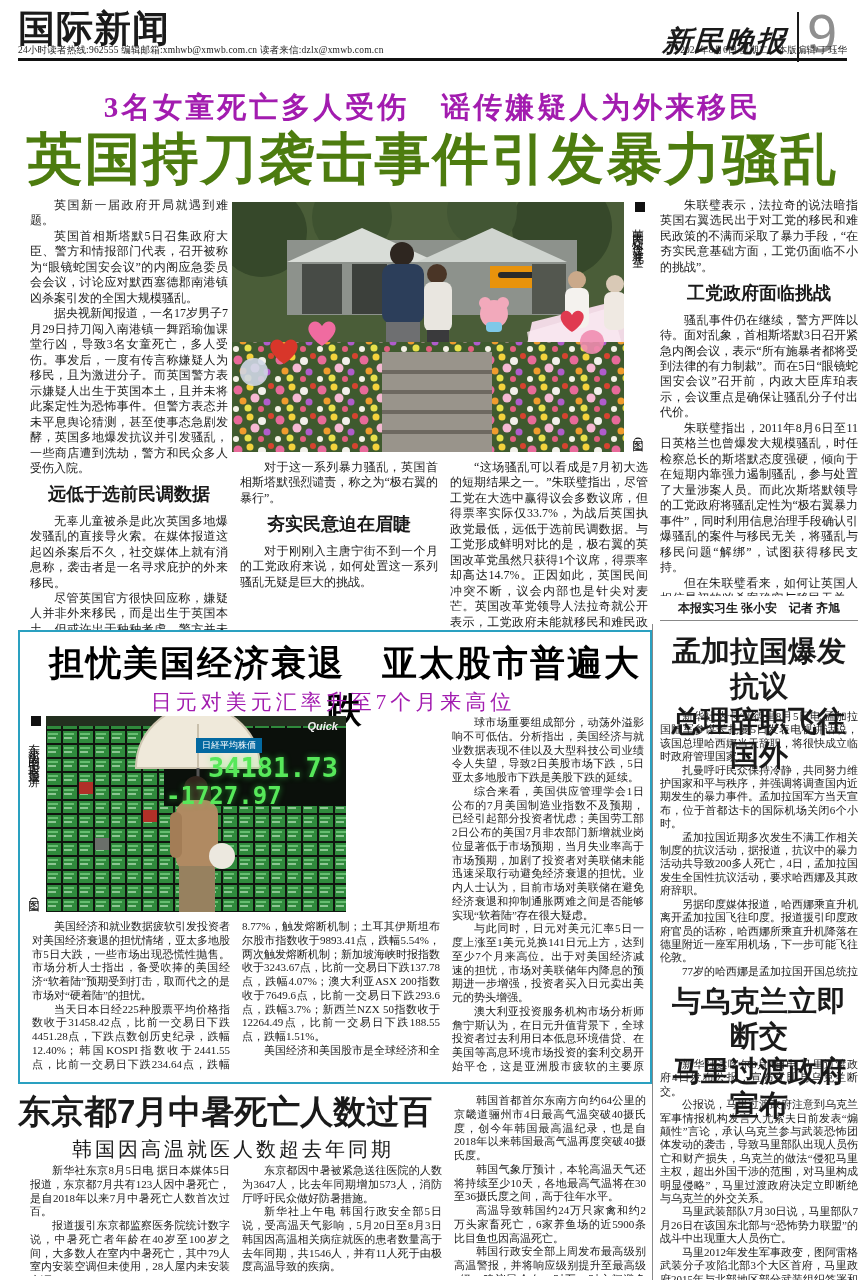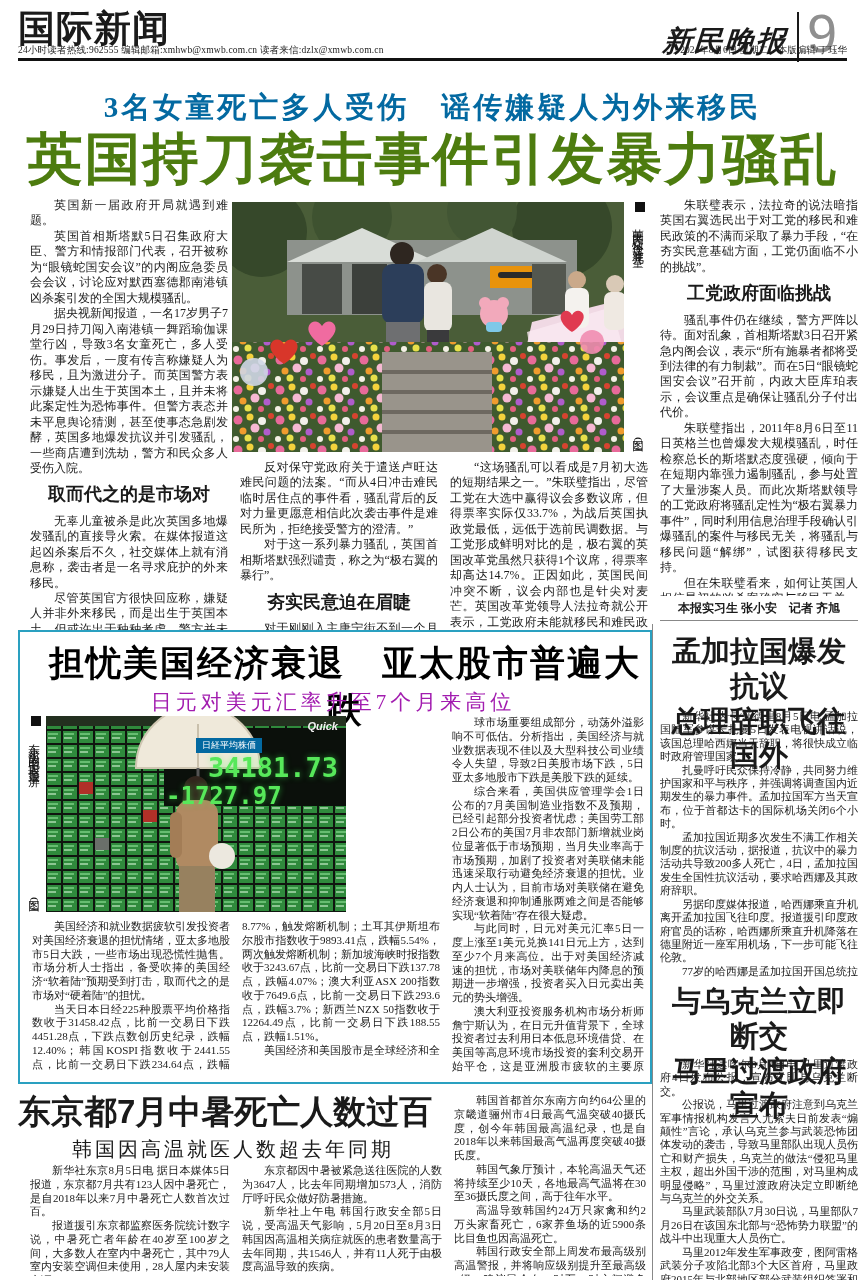--- a/index.html
+++ b/index.html
@@ -12,21 +12,21 @@
   .info-left{left:18px;top:44px;font-size:9.5px;color:#222;letter-spacing:.2px;}
   .masthead{right:78px;top:22px;font-weight:900;font-style:italic;font-size:29px;letter-spacing:2px;
         transform:skewX(-4deg);}
   .mast-divider{left:797px;top:12px;width:2px;height:50px;background:#1a1a1a;}
   .page-number{left:807px;top:2px;font-family:"Liberation Sans","DejaVu Sans",sans-serif;
         font-weight:300;font-size:54px;color:#8f8f8f;}
   .info-right{right:18px;top:44px;font-size:9.5px;color:#222;}
   .header-rule{left:18px;top:58px;width:829px;height:3px;background:#111;}
   
   .kicker{left:0;top:88px;width:865px;text-align:center;font-size:29px;font-weight:600;
-        letter-spacing:3px;color:#0369a1;}
+        letter-spacing:3px;color:#a21caf;}
   .lead-headline{left:0;top:122px;width:865px;text-align:center;
         font-family:"Liberation Sans","DejaVu Sans",sans-serif;font-weight:900;font-size:56px;
         letter-spacing:2px;color:#4d7c0f;}
   .body{font-size:12px;line-height:1.29;text-align:justify;overflow:hidden;}
   .body p{margin:0;text-indent:2em;}
   .subhead{font-family:"Liberation Sans","DejaVu Sans",sans-serif;font-weight:800;font-size:18px;
         text-align:center;margin:7px 0;text-indent:0;}
   .col1{left:30px;top:198px;width:198px;height:462px;}
   .col2{left:240px;top:460px;width:198px;height:200px;}
   .col3{left:450px;top:460px;width:198px;height:200px;}
@@ -98,21 +98,21 @@
 
   <div class="abs kicker">3名女童死亡多人受伤　谣传嫌疑人为外来移民</div>
   <div class="abs lead-headline">英国持刀袭击事件引发暴力骚乱</div>
 
   <div class="abs body col1">
     <div>
         <p>英国新一届政府开局就遇到难题。</p>
         <p>英国首相斯塔默5日召集政府大臣、警方和情报部门代表，召开被称为“眼镜蛇国安会议”的内阁应急委员会会议，讨论应对默西塞德郡南港镇凶杀案引发的全国大规模骚乱。</p>
         <p>据央视新闻报道，一名17岁男子7月29日持刀闯入南港镇一舞蹈瑜伽课堂行凶，导致3名女童死亡，多人受伤。事发后，一度有传言称嫌疑人为移民，且为激进分子。而英国警方表示嫌疑人出生于英国本土，且并未将此案定性为恐怖事件。但警方表态并未平息舆论猜测，甚至使事态急剧发酵，英国多地爆发抗议并引发骚乱，一些商店遭到洗劫，警方和民众多人受伤入院。</p>
       </div>
-    <h3 class="subhead">取而代之的是市场对</h3>
+    <h3 class="subhead">远低于选前民调数据</h3>
     <div>
         <p>无辜儿童被杀是此次英国多地爆发骚乱的直接导火索。在媒体报道这起凶杀案后不久，社交媒体上就有消息称，袭击者是一名寻求庇护的外来移民。</p>
         <p>尽管英国官方很快回应称，嫌疑人并非外来移民，而是出生于英国本土。但或许出于种种考虑，警方并未给出更多关于嫌疑人的具体信息，因此未能平息公众的猜疑，甚至有抗议者4日试图纵火焚烧南约克郡一家临时收容难民的酒店。</p>
       </div>
   </div>
 
   <div class="abs photo-frame photo1">
     <svg width="392" height="250" viewBox="0 0 392 250">
       <rect width="392" height="250" fill="#4a5d38"></rect>
       <circle cx="30" cy="30" r="45" fill="#36482a"></circle>
@@ -174,21 +174,20 @@
     </svg>
   </div>
   <div class="abs vcap cap1">
     <span class="sq"></span>
     <span>英国民众悼念遇难儿童</span>
     <span class="credit">图 GJ</span>
   </div>
 
   <div class="abs body col2">
     <div>
-        <p>反对保守党政府关于遣送卢旺达难民问题的法案。“而从4日冲击难民临时居住点的事件看，骚乱背后的反对力量更愿意相信此次袭击事件是难民所为，拒绝接受警方的澄清。”</p>
         <p>对于这一系列暴力骚乱，英国首相斯塔默强烈谴责，称之为“极右翼的暴行”。</p>
       </div>
     <h3 class="subhead">夯实民意迫在眉睫</h3>
     <div>
         <p>对于刚刚入主唐宁街不到一个月的工党政府来说，如何处置这一系列骚乱无疑是巨大的挑战。</p>
       </div>
   </div>
   <div class="abs body col3">
     <div>
         <p>“这场骚乱可以看成是7月初大选的短期结果之一。”朱联璧指出，尽管工党在大选中赢得议会多数议席，但得票率实际仅33.7%，为战后英国执政党最低，远低于选前民调数据。与工党形成鲜明对比的是，极右翼的英国改革党虽然只获得1个议席，得票率却高达14.7%。正因如此，英国民间冲突不断，议会内部也是针尖对麦芒。英国改革党领导人法拉奇就公开表示，工党政府未能就移民和难民政策倾听民众呼声是此次骚乱的来源。他甚至宣称，“英国正在被外国移民窃取”。</p>

